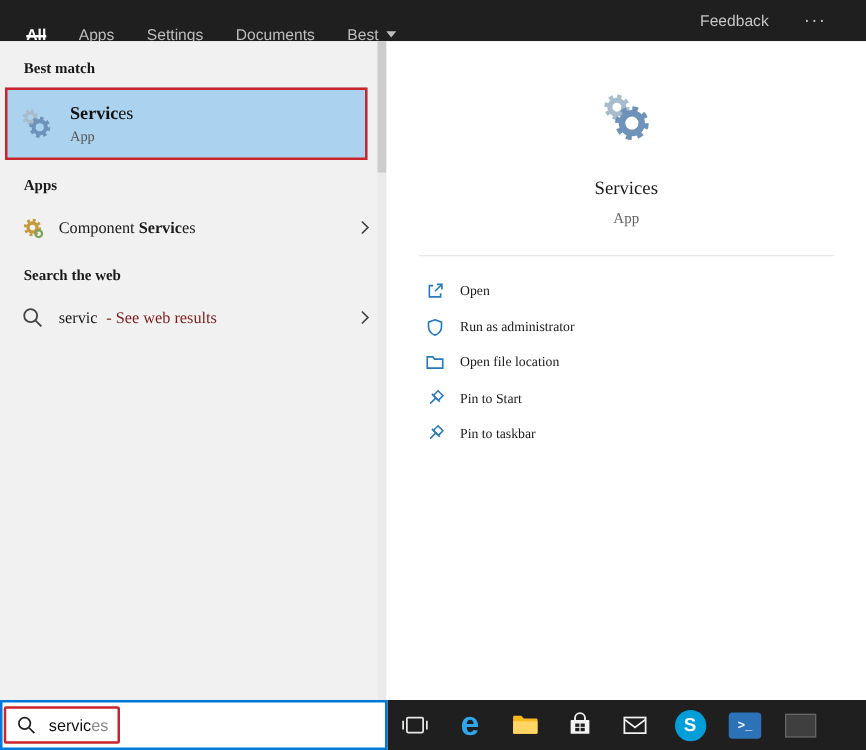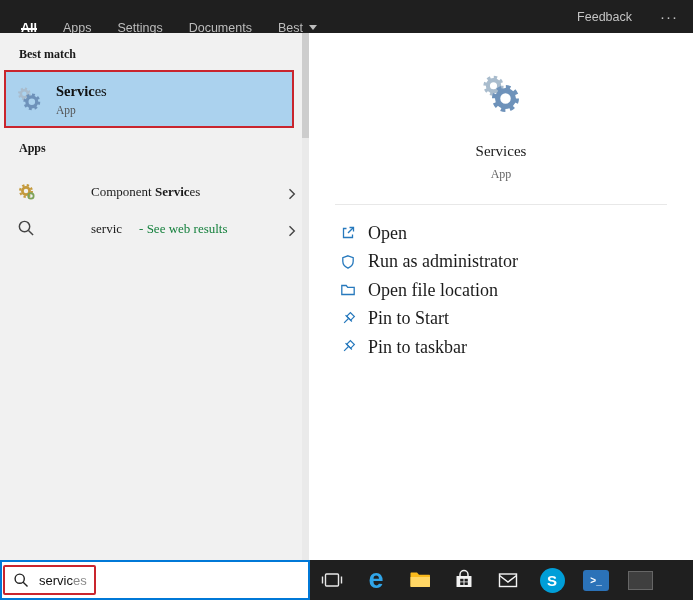--- a/index.html
+++ b/index.html
@@ -6,58 +6,58 @@
   html,body { width:693px; height:600px; }
   body { font-family:"Liberation Sans", sans-serif; background:#fff; overflow:hidden; }
   .screen { width:693px; height:600px; display:flex; flex-direction:column; position:relative; }
 
   
   .topbar { height:33px; background:var(--bar_bg,#1f1f1f); display:flex; align-items:stretch; padding-left:8px; flex:0 0 auto; }
   .tab { color:#bdbdbd; font-size:12.5px; padding:0 13px; display:flex; align-items:center; position:relative; cursor:pointer;margin-top:22px; }
   .tab.active { color:#fff; font-weight:bold; }
   .tab.active::after { content:""; position:absolute; left:13px; right:13px; bottom:3px; height:2px; background:#fff; }
   .caret { width:0; height:0; border-left:4px solid transparent; border-right:4px solid transparent; border-top:5px solid #bdbdbd; margin-left:6px; }
-  .topbar-right { margin-left:auto; display:flex; align-items:center; gap:28px; padding-right:15px; }
+  .topbar-right { margin-left:auto; display:flex; align-items:center; gap:28px; padding-right:32px; }
   .feedback { color:#c4c4c4; font-size:12.5px; cursor:pointer; }
   .overflow { color:#c4c4c4; font-size:15px; letter-spacing:1px; cursor:pointer; }
 
   
   .main { flex:1 1 auto; display:flex; min-height:0;font-family:Liberation Serif, serif; }
   .left { width:309px; background:#f1f1f1; position:relative; flex:0 0 auto; }
   .right { flex:1 1 auto; background:#fff; display:flex; flex-direction:column; align-items:center; padding-top:37px; }
 
   .section-header { font-size:12px; font-weight:bold; color:#1a1a1a; padding:13px 0 7px 19px; }
   .section-header.first { padding-top:14px; }
 
   .best-match { margin:1px 0 0 4px; width:290px; height:58px; background:var(--highlight,#abd2ee);
     border:2px solid var(--annotation,#c9252d); display:flex; align-items:center; padding-left:8px; cursor:pointer; }
   .icon-30 { width:30px; height:30px; flex:0 0 auto; }
   .bm-text { margin-left:12px; }
   .bm-title { font-size:14.5px; color:#111; }
   .bm-title b { font-weight:bold; }
   .bm-sub { font-size:11.5px; color:#555; margin-top:4px; }
 
-  .result-row { height:37px; display:flex; align-items:flex-end; padding-left:17px; cursor:pointer;gap:44px; }
+  .result-row { height:37px; display:flex; align-items:center; padding-left:17px; cursor:pointer; }
   .icon-18 { width:18px; height:18px; flex:0 0 auto; }
   .row-label { font-size:13px; color:#1a1a1a; margin-left:12px; white-space:nowrap; }
-  .row-label .hint { color:#15803d; margin-left:17px; }
+  .row-label .hint { color:#7f1d1d; margin-left:7px; }
   .chevron { margin-left:auto; margin-right:13px; width:8px; height:12px; display:flex; }
 
   .scrollbar { position:absolute; top:0; right:0; width:7px; height:100%; background:#eaeaea; }
   .scrollbar .thumb { width:100%; height:105px; background:#cdcdcd; }
 
   
   .icon-48 { width:48px; height:48px; }
   .pv-title { margin-top:25px; font-size:15px; color:#1b1b1b; }
   .pv-sub { margin-top:7px; font-size:12px; color:#666; }
   .divider { width:calc(100% - 52px); border-top:1px solid #e8e8e8; margin-top:22px; }
   .actions { width:100%; padding-left:31px; margin-top:14px; }
   .action { height:28.5px; display:flex; align-items:center; cursor:pointer; }
   .aicon { width:16px; height:16px; display:flex; flex:0 0 auto; }
-  .action span.lbl { margin-left:12px; font-size:18px; color:#1b1b1b; }
+  .action span.lbl { margin-left:12px; font-size:11px; color:#1b1b1b; }
 
   
   .taskbar { height:40px; background:var(--bar_bg,#1f1f1f); position:relative; flex:0 0 auto; }
   .search-box { position:absolute; left:0; top:0; width:310px; height:40px; background:#fff;
     border:2px solid var(--accent,#0078d7); display:flex; align-items:center; padding-left:11px; }
   .icon-16 { width:16px; height:16px; display:flex; flex:0 0 auto; }
   .typed { margin-left:10px; font-size:13px; color:#111; }
   .suggest { font-size:13px; color:#8a8a8a; }
   .ann-search { position:absolute; left:1px; top:3px; width:93px; height:30px;
     border:2px solid var(--annotation,#c9252d); border-radius:2px; pointer-events:none; }
@@ -136,20 +136,21 @@
           </svg>
         </span>
         <div class="row-label"><span>Component </span><b>Servic</b><span>es</span></div>
         <span class="chevron">
           <svg viewBox="0 0 8 12" width="8" height="12" fill="none" stroke="#444" stroke-width="1.4">
               <path d="M1.5 1.2L6.3 6l-4.8 4.8"></path>
             </svg>
         </span>
       </div>
 
+      <div class="section-header">Search the web</div>
 
       <div class="result-row">
         <span class="icon-18">
           <svg viewBox="0 0 16 16" width="100%" height="100%" fill="none" stroke="#444" stroke-width="1.3">
               <circle cx="6.7" cy="6.7" r="4.6"></circle>
               <line x1="10.2" y1="10.2" x2="14.3" y2="14.3"></line>
             </svg>
         </span>
         <div class="row-label"><span>servic</span><span class="hint">- See web results</span></div>
         <span class="chevron">

